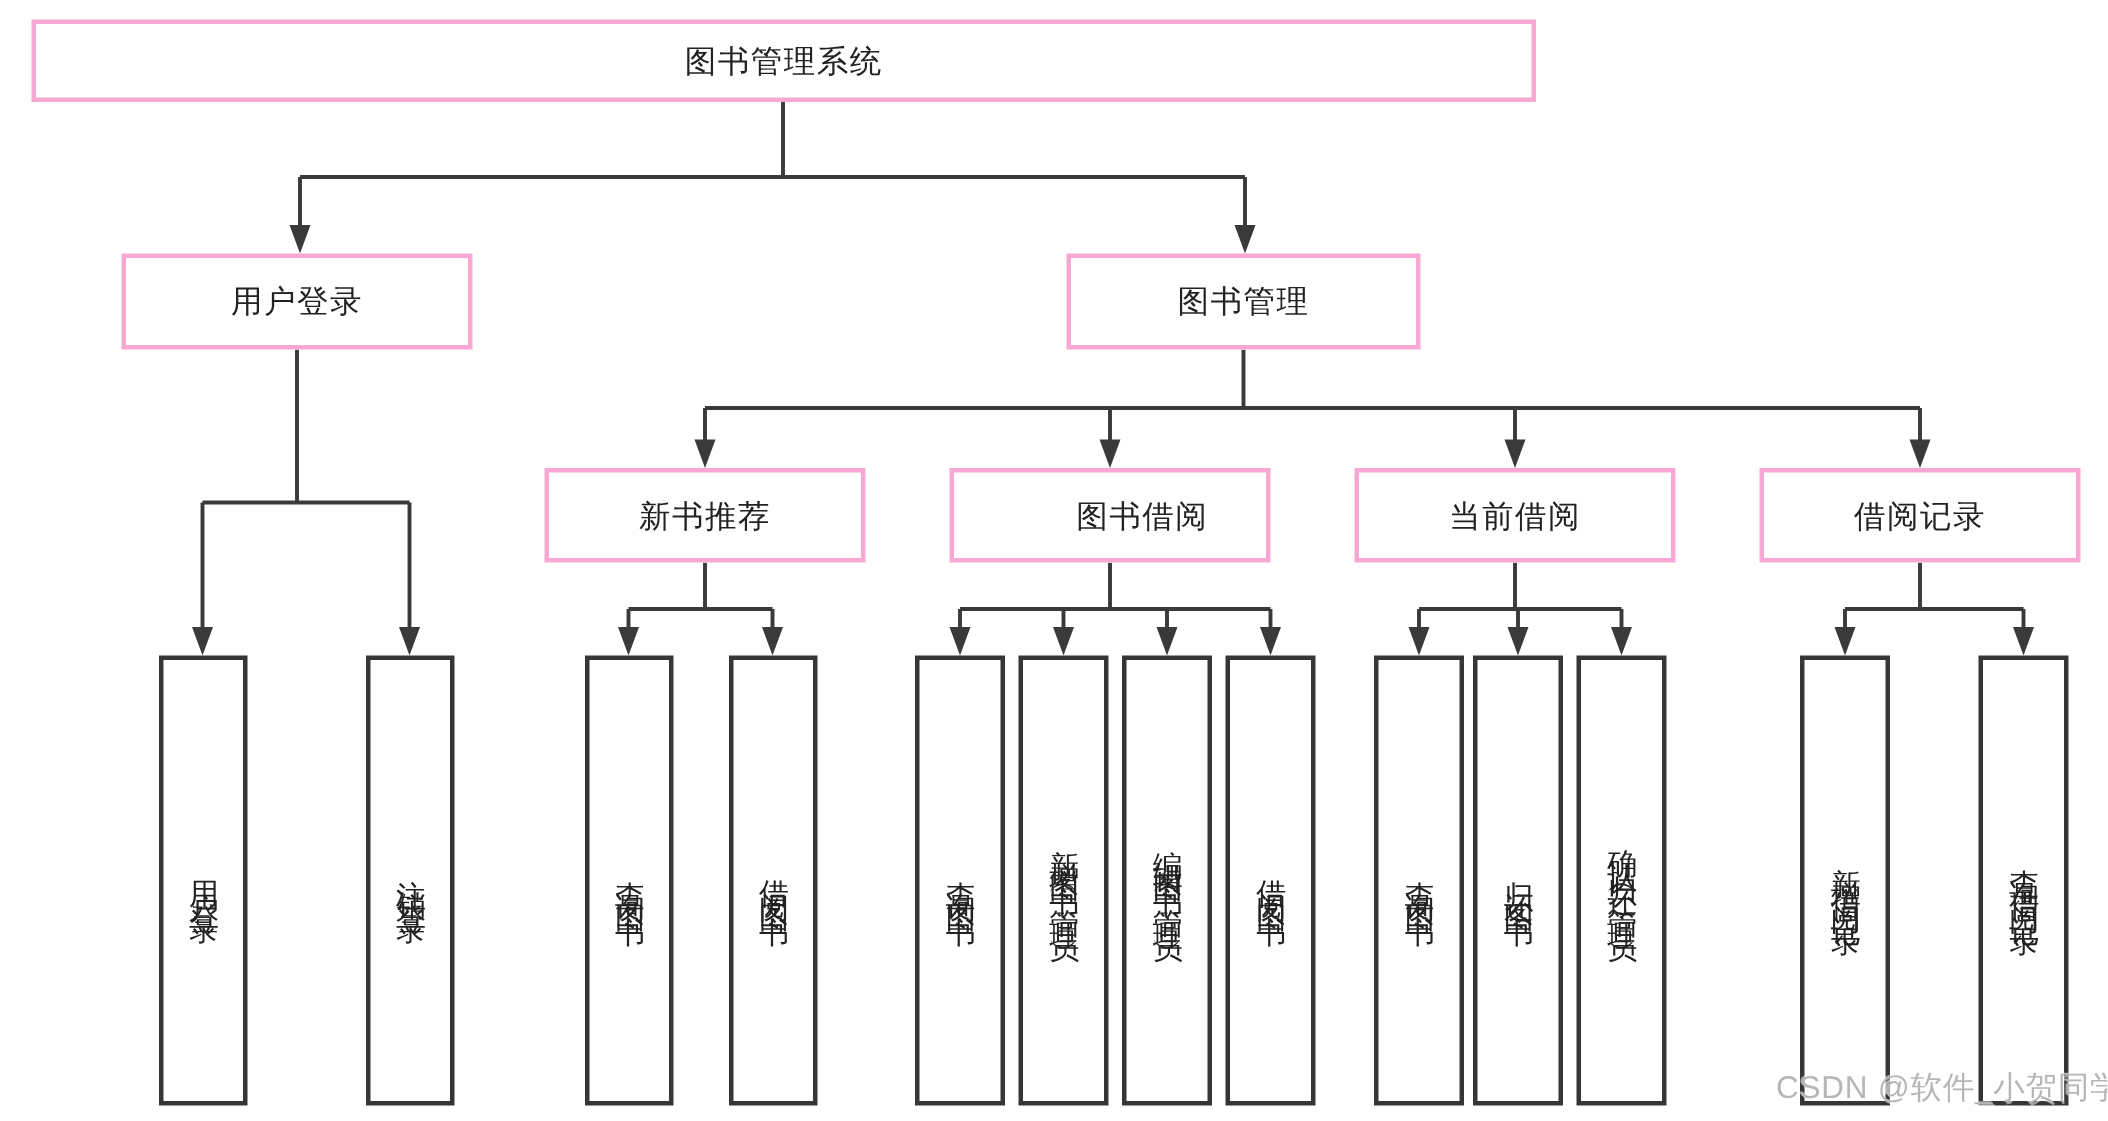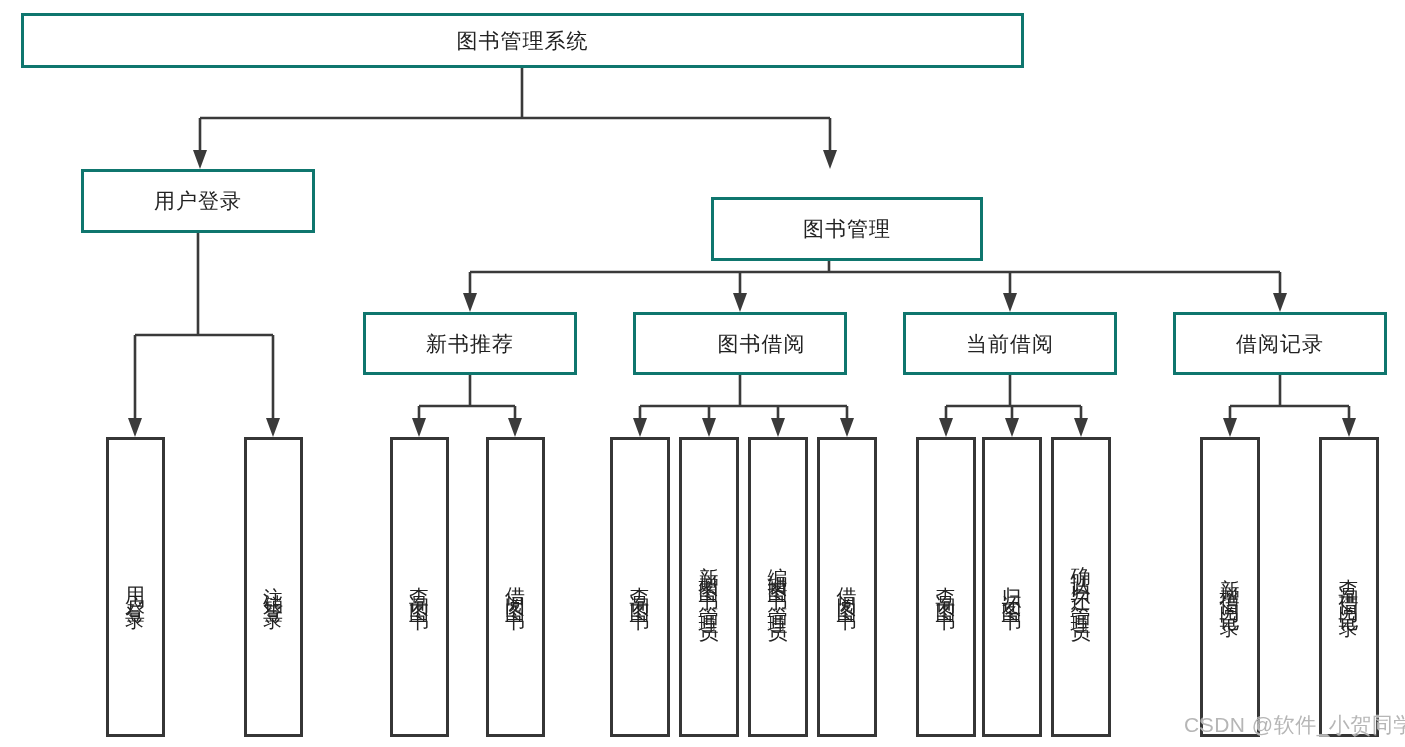--- a/index.html
+++ b/index.html
@@ -18,21 +18,21 @@
   .connectors {
     position: absolute;
     left: 0; top: 0;
     width: 1405px; height: 747px;
     z-index: 1;
   }
   .hnode {
     position: absolute;
     box-sizing: border-box;
     background: #ffffff;
-    border: 3px solid #0f766e;
+    border: 3px solid #f9a8d4;
     display: flex;
     align-items: center;
     justify-content: center;
     font-size: 21px;
     color: #222222;
     letter-spacing: 1px;
     z-index: 2;
   }
   .vnode {
     position: absolute;
@@ -91,21 +91,21 @@
       M1223 418h14l-7 19z M1342 418h14l-7 19z"></path>
   </svg>
 
   <div class="hnode" style="left:21px; top:13px; width:1003px; height:55px;">
     <span>图书管理系统</span>
   </div>
 
   <div class="hnode" style="left:81px; top:169px; width:234px; height:64px;">
     <span>用户登录</span>
   </div>
-  <div class="hnode" style="left:711px; top:169px; width:272px; height:64px;margin-top:28px;">
+  <div class="hnode" style="left:711px; top:169px; width:236px; height:64px;">
     <span>图书管理</span>
   </div>
 
   <div class="hnode" style="left:363px; top:312px; width:214px; height:63px;">
     <span>新书推荐</span>
   </div>
   <div class="hnode" style="left:633px; top:312px; width:214px; height:63px;padding-left:43px;">
     <span>图书借阅</span>
   </div>
   <div class="hnode" style="left:903px; top:312px; width:214px; height:63px;">

